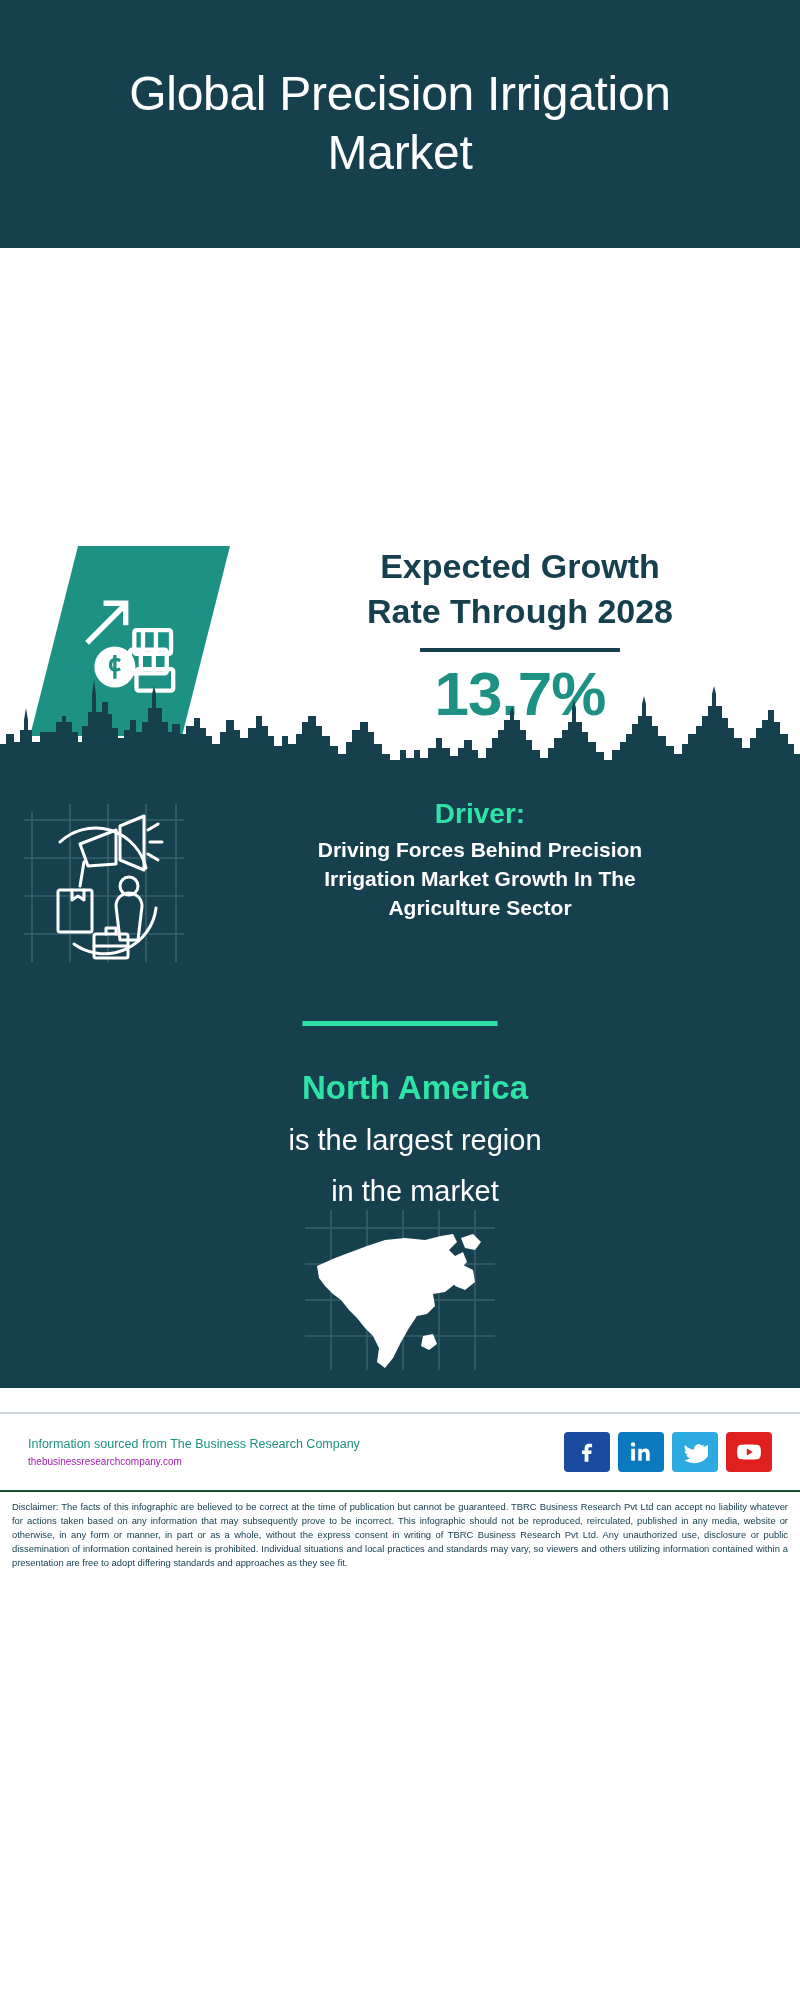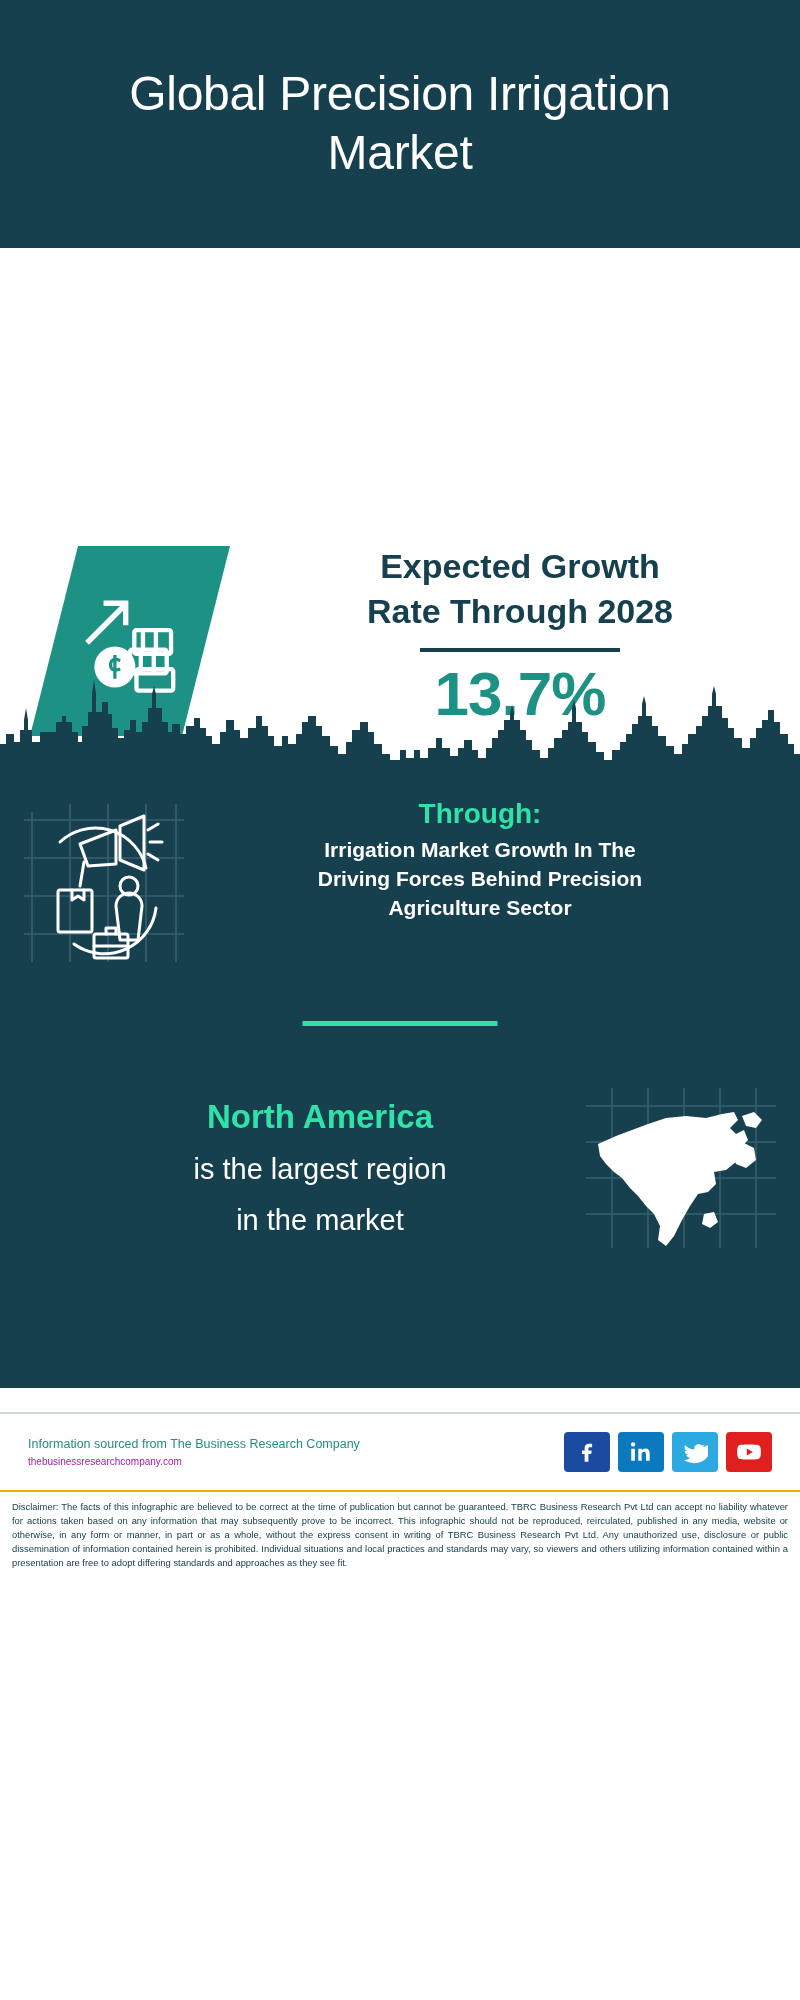--- a/index.html
+++ b/index.html
@@ -93,21 +93,21 @@
   }
 
   .mint-rule {
     position:absolute; left:50%; transform:translateX(-50%);
     top:253px; width:195px; height:5px; background:#2fe3a8;
   }
 
   .region-row {
     position:absolute; left:0; top:300px;
     width:800px; height:200px;
-    display:flex; align-items:center; padding:0 24px;
+    display:flex; align-items:center; padding:0 24px;flex-direction:column;
   }
   .region-text { flex:1; text-align:center; padding-left:30px; }
   .region-name { color:#2fe3a8; font-size:33px; font-weight:bold; line-height:1.2; }
   .region-sub  { color:#ffffff; font-size:29px; line-height:1.28; margin-top:14px; }
   .map-box { width:190px; flex:0 0 190px; height:160px; }
   .map-box svg { width:190px; height:160px; }
 
   
   .sourcebar {
     width:800px; height:78px; background:#ffffff;
@@ -124,21 +124,21 @@
   }
   .sicon svg { width:26px; height:26px; }
   .fb { background:#1b4ba1; }
   .li { background:#0b79bd; }
   .tw { background:#2ba9e0; }
   .yt { background:#e01f1f; }
 
   
   .disclaimer {
     width:800px; height:auto;
-    border-top:2px solid #eab308;
+    border-top:2px solid #14532d;
     padding:8px 12px 10px 12px;
     background:#fff;
   }
   .disclaimer p {
     color:#17404f;
     font-size:9.4px;
     line-height:1.5;
     text-align:justify;
   }
 </style>
@@ -287,23 +287,23 @@
             <path d="M48 92 l0 10 l6 -4 l6 4 l0 -10"></path>
             <path d="M96 88 a9 9 0 1 1 18 0 a9 9 0 1 1 -18 0"></path>
             <path d="M92 108 a13 13 0 0 1 26 0 l-4 34 l-18 0 z"></path>
             <rect x="70" y="136" width="34" height="24" rx="2"></rect>
             <path d="M82 136 l0 -6 l10 0 l0 6"></path>
             <line x1="70" y1="148" x2="104" y2="148"></line>
           </g>
         </svg>
       </div>
       <div class="driver-text">
-        <div class="driver-heading">Through:</div>
+        <div class="driver-heading">Driver:</div>
+        <div class="driver-body">Driving Forces Behind Precision</div>
         <div class="driver-body">Irrigation Market Growth In The</div>
-        <div class="driver-body">Driving Forces Behind Precision</div>
         <div class="driver-body">Agriculture Sector</div>
       </div>
     </div>
 
     <div class="mint-rule"></div>
 
     <div class="region-row">
       <div class="region-text">
         <div class="region-name">North America</div>
         <div class="region-sub">is the largest region</div>

